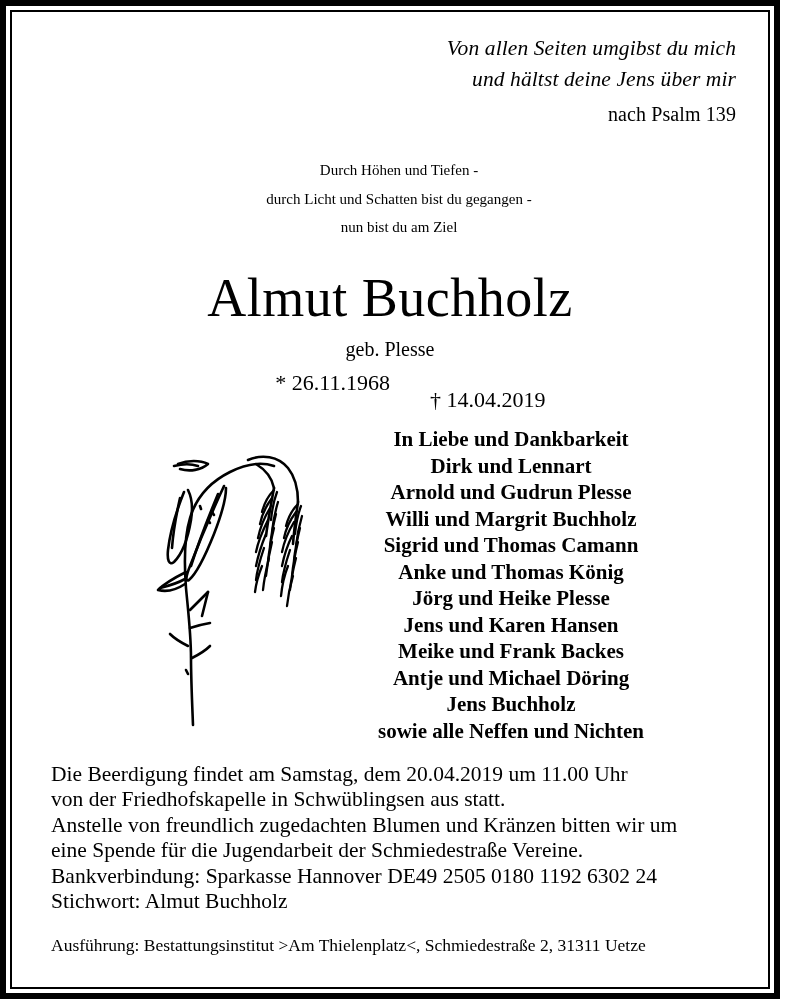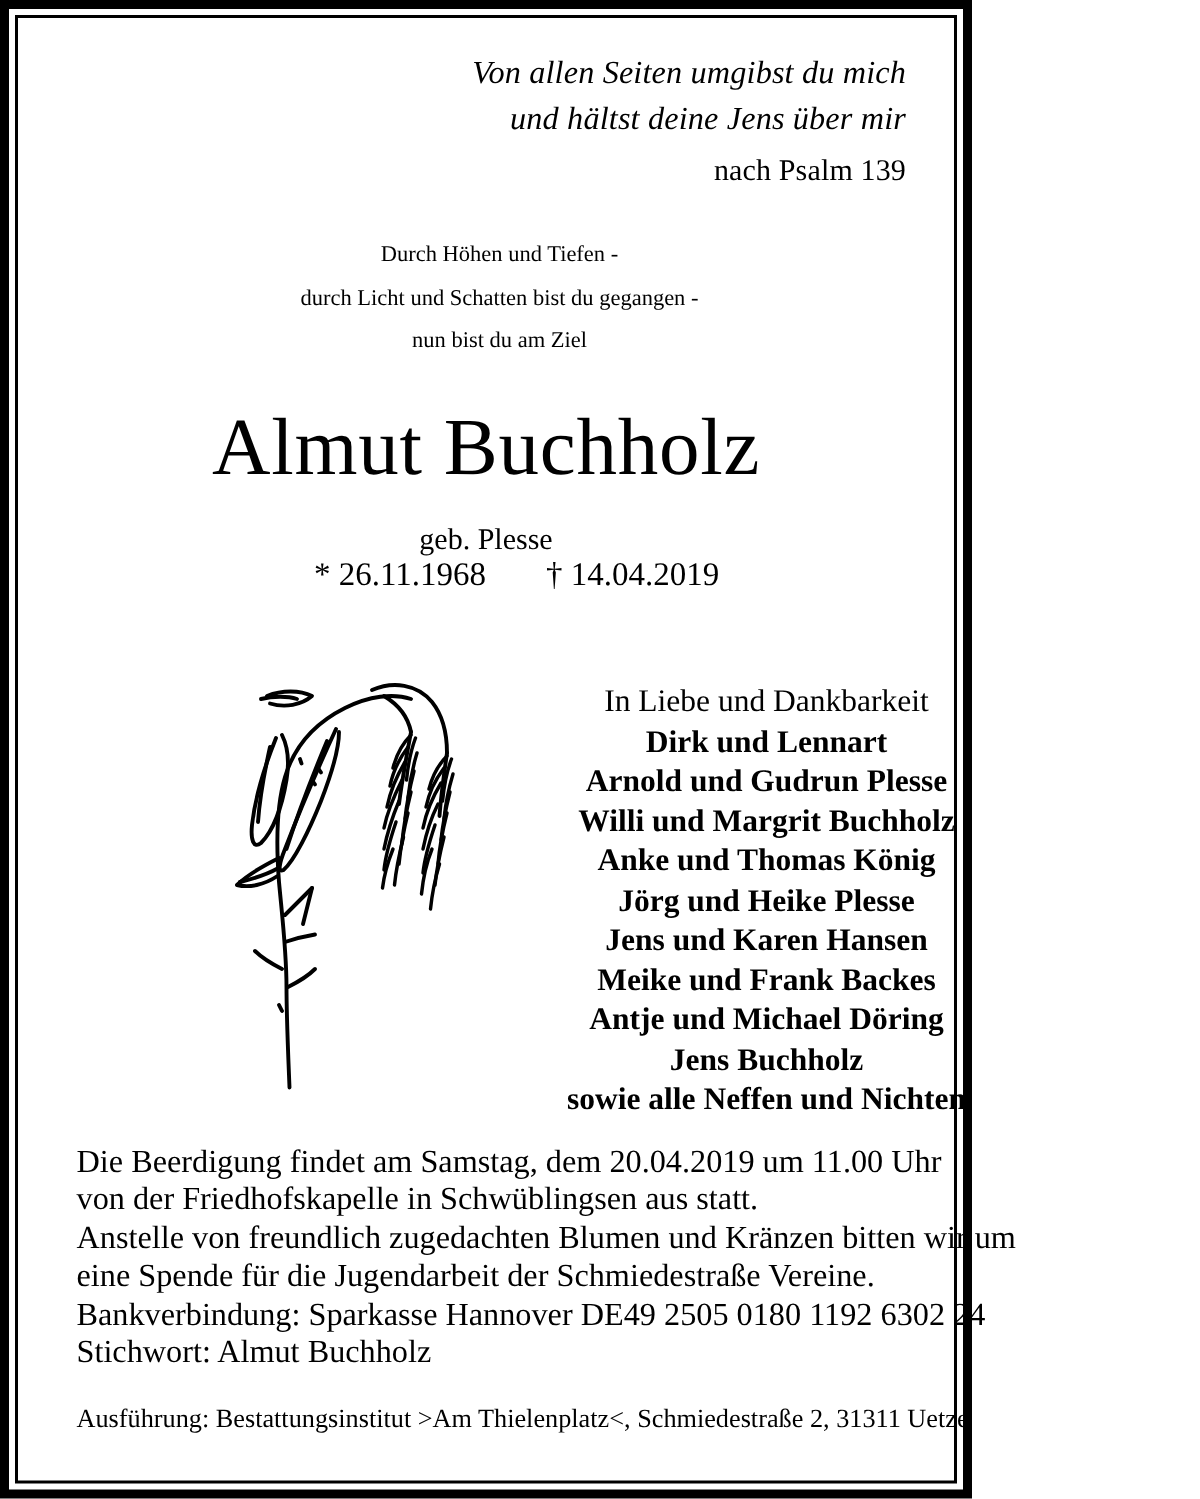--- a/index.html
+++ b/index.html
@@ -12,21 +12,21 @@
     height: 999px;
     font-family: "Liberation Serif", "DejaVu Serif", serif;
     color: #000000;
     overflow: hidden;
   }
 
   
   .notice {
     position: relative;
     box-sizing: border-box;
-    width: 648px;
+    width: 780px;
     height: 999px;
     background: #ffffff;
     border: 6px solid #000000;
   }
   .notice-inner {
     position: absolute;
     inset: 4px;
     border: 2px solid #000000;
     box-sizing: border-box;
     background: #ffffff;
@@ -75,34 +75,34 @@
     text-align: center;
   }
   .deceased-name {
     font-size: 54px;
     line-height: 60px;
     letter-spacing: 0.5px;
   }
   .maiden-name {
     font-size: 20px;
     line-height: 26px;
-    margin-top: 19px;
+    margin-top: 8px;
   }
   .dates {
     position: absolute;
     top: 363px;
     left: 0;
     right: 0;
     display: flex;
     justify-content: center;
     font-size: 22px;
     line-height: 28px;
   }
   .dates .date-birth { width: 175px; text-align: right; padding-left: 22px; box-sizing: border-box; }
-  .dates .date-death { width: 175px; text-align: left; padding-left: 40px; box-sizing: border-box; }
+  .dates .date-death { width: 175px; text-align: left; padding-left: 40px; box-sizing: border-box; margin-top: 17px; }
 
   
   .illustration {
     position: absolute;
     top: 414px;
     left: 132px;
     width: 190px;
     height: 312px;
   }
   .illustration svg { display: block; width: 100%; height: 100%; }
@@ -111,22 +111,21 @@
   .mourners {
     position: absolute;
     top: 420px;
     left: 330px;
     width: 350px;
     text-align: center;
   }
   .mourners .intro {
     font-size: 21px;
     line-height: 26.5px;
-    font-weight: normal;
-    margin-top: 28px;
+    font-weight: bold;
   }
   .mourners .person {
     font-size: 21px;
     line-height: 26.5px;
     font-weight: bold;
     white-space: nowrap;
   }
 
   
   .details {
@@ -245,20 +244,21 @@
           <path d="M155,156 C152,166 150,176 149,186"></path>
         </g>
       </svg>
     </div>
 
     <div class="mourners">
       <div class="intro">In Liebe und Dankbarkeit</div>
       <div class="person">Dirk und Lennart</div>
       <div class="person">Arnold und Gudrun Plesse</div>
       <div class="person">Willi und Margrit Buchholz</div>
+      <div class="person">Sigrid und Thomas Camann</div>
       <div class="person">Anke und Thomas König</div>
       <div class="person">Jörg und Heike Plesse</div>
       <div class="person">Jens und Karen Hansen</div>
       <div class="person">Meike und Frank Backes</div>
       <div class="person">Antje und Michael Döring</div>
       <div class="person">Jens Buchholz</div>
       <div class="person">sowie alle Neffen und Nichten</div>
     </div>
 
     <div class="details">

